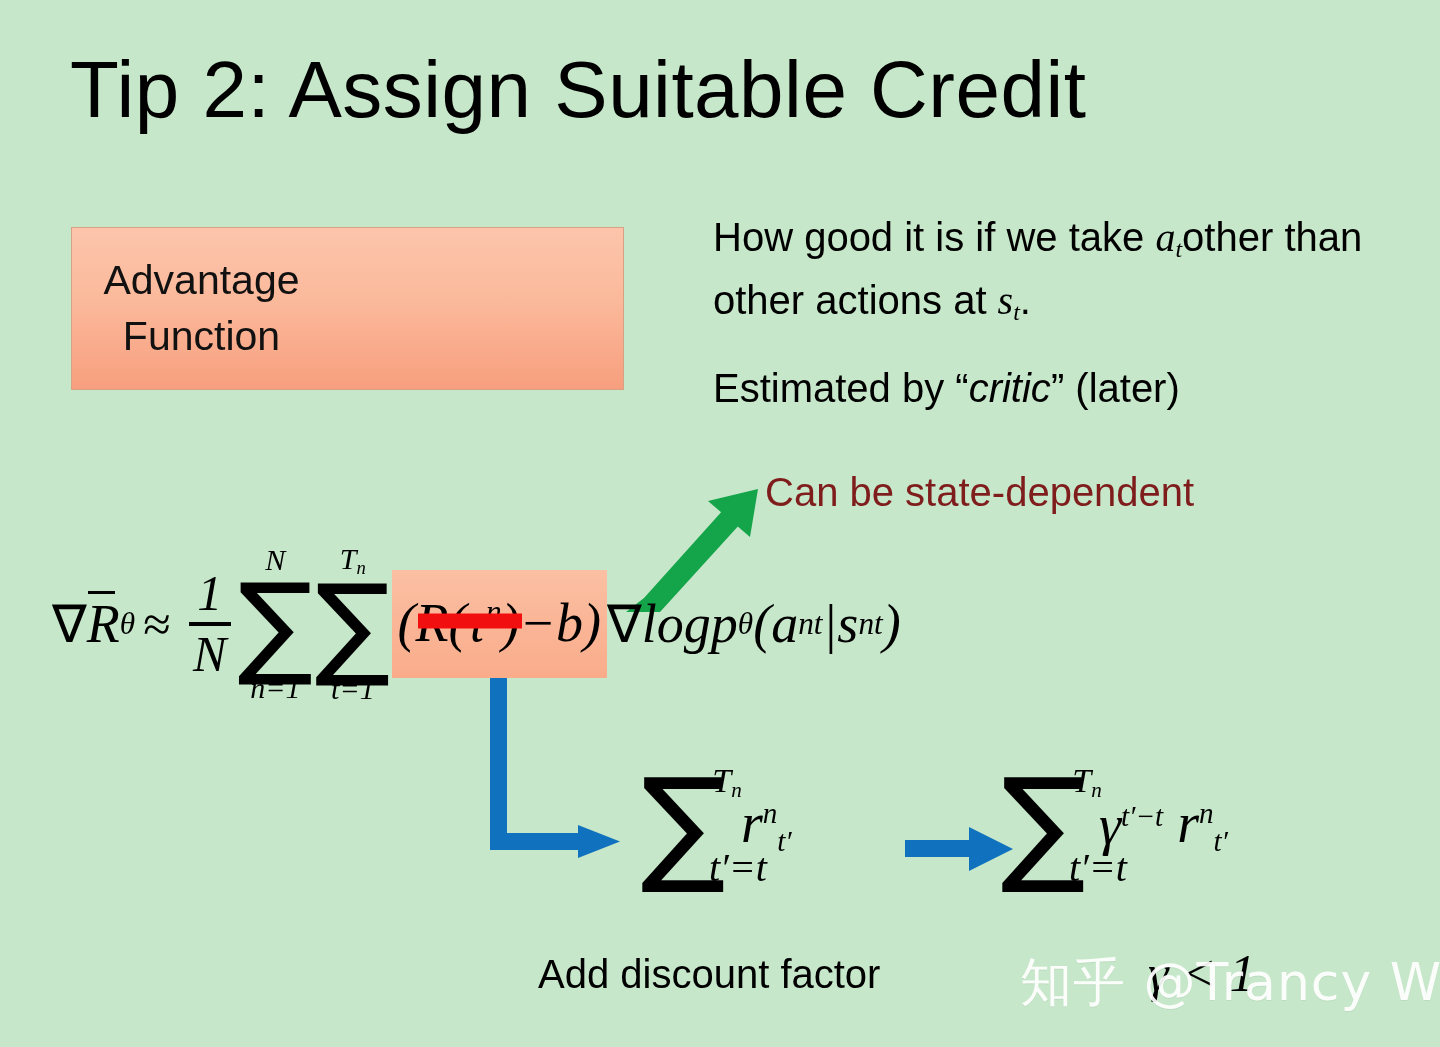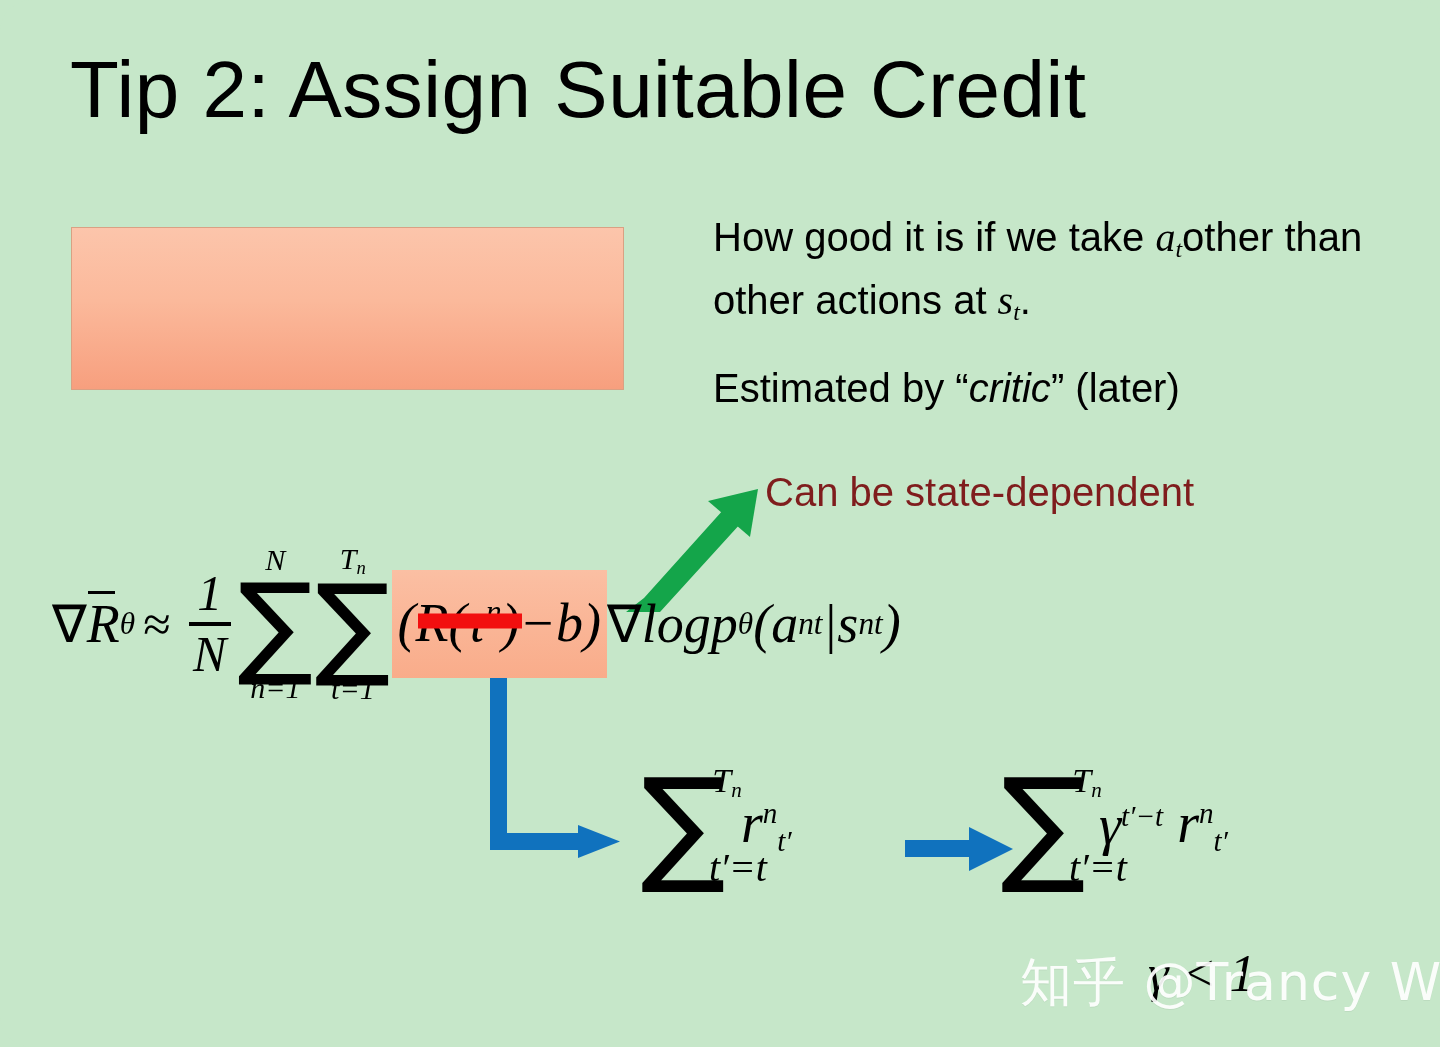--- a/index.html
+++ b/index.html
@@ -334,20 +334,22 @@
 </style>
 </head>
 <body>
 
 <div class="slide">
 
   <div class="title">Tip 2: Assign Suitable Credit</div>
 
   <div class="adv-box">
     <div class="adv-label">
+      <span>Advantage</span>
+      <span class="l2">Function</span>
     </div>
   </div>
 
   <div class="desc"><span>How good it is if we take </span><span class="mi"><span>a</span><sub>t</sub></span><span>other</span> <span>than other actions at </span><span class="mi"><span>s</span><sub>t</sub></span><span>.</span></div>
 
   <div class="desc-2"><span>Estimated by “</span><em>critic</em><span>” (later)</span></div>
 
   <div class="state-dep">Can be state-dependent</div>
 
   <svg class="green-arrow" viewBox="0 0 135 125">
@@ -425,16 +427,17 @@
   <div class="eq-sum2">
     <span class="bigsum offset">
       <span class="sigma">∑</span>
       <span class="sup-lim"><span>T</span><sub>n</sub></span>
       <span class="sub-lim"><span>t</span><span>′</span><span>=t</span></span>
     </span>
     <span class="gamma-term"><span>γ</span><sup>t′−t</sup></span>
     <span class="rterm"><span>r</span><sup>n</sup><sub>t′</sub></span>
   </div>
 
+  <div class="add-discount">Add discount factor</div>
   <div class="gamma-lt"><span>γ</span><span> &lt; 1</span></div>
   <div class="watermark">知乎 @Trancy Wang</div>
 
 </div>
 
 </body></html>

